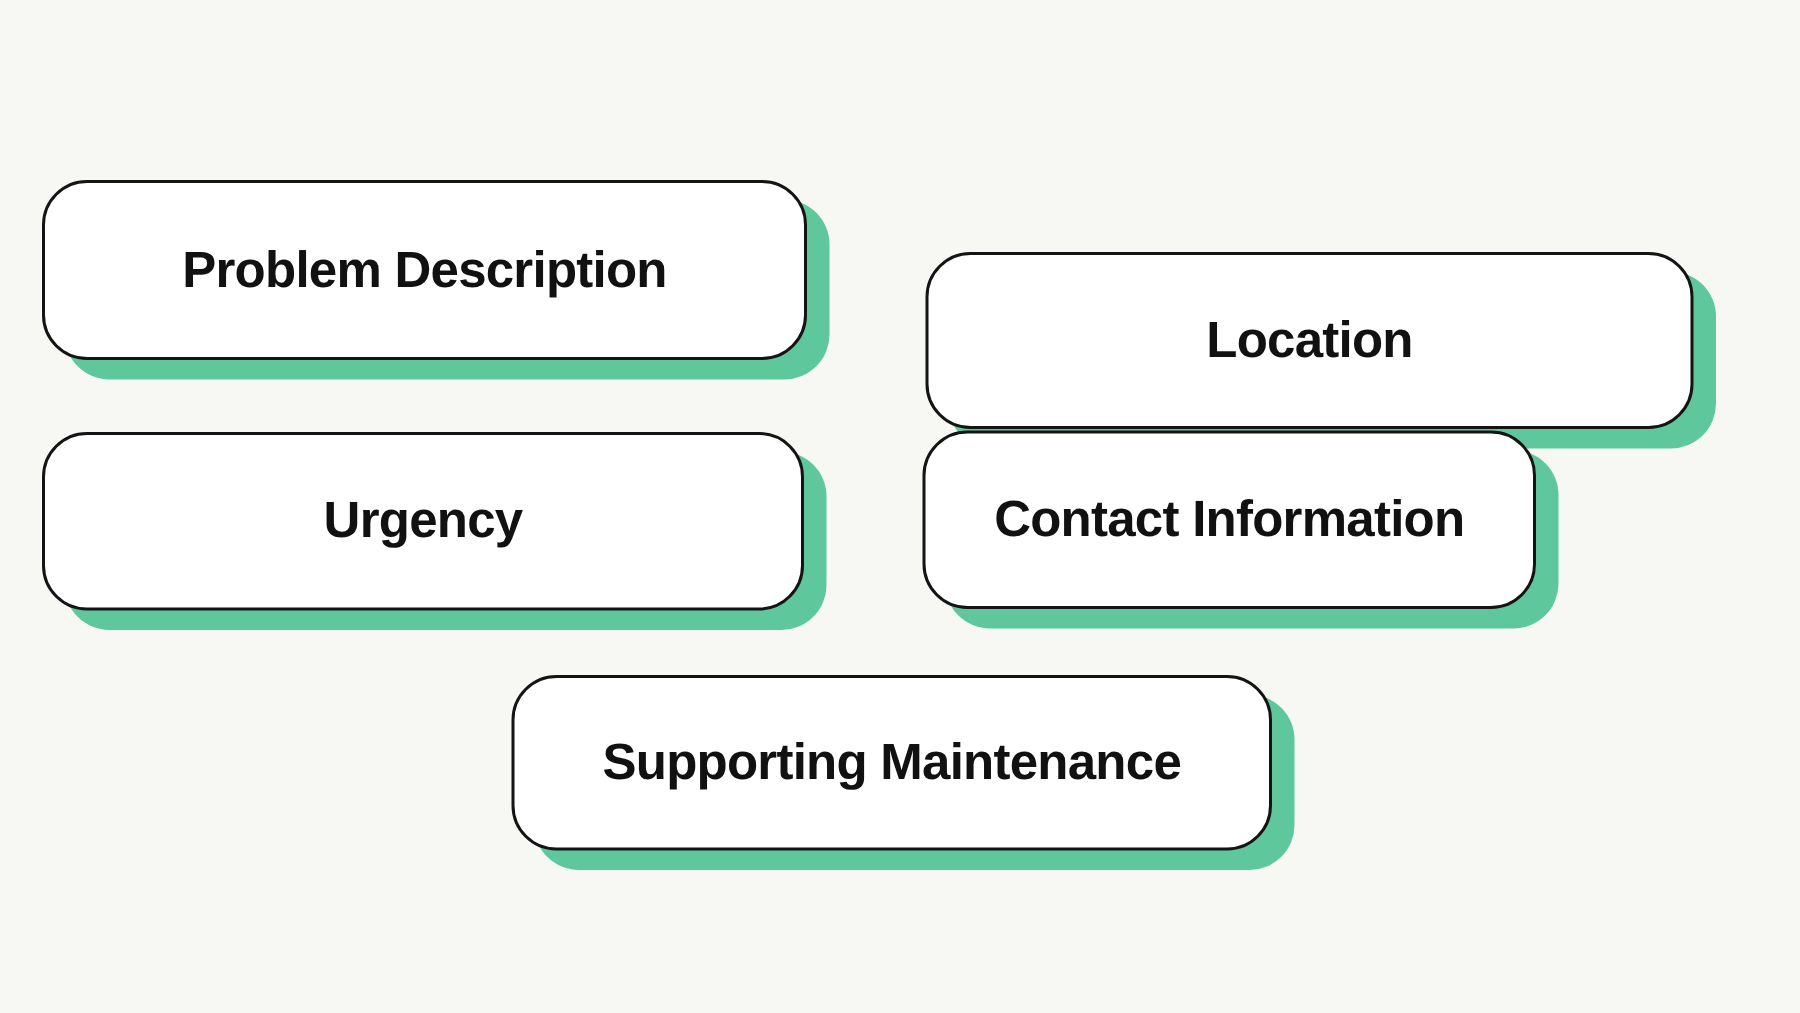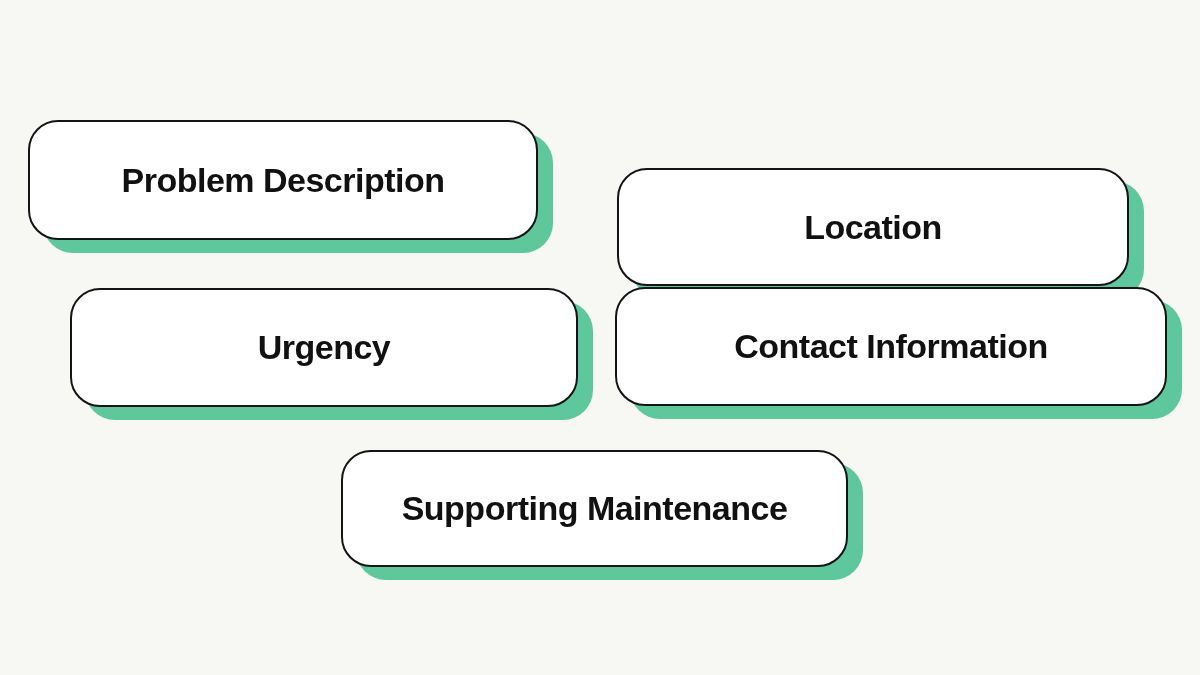--- a/index.html
+++ b/index.html
@@ -53,22 +53,22 @@
   }
   .card-label {
     color: #111111;
     font-weight: bold;
     font-size: 34px;
     letter-spacing: -0.5px;
     white-space: nowrap;
   }
   .card.c1 { left: 28px;  top: 120px; width: 510px; height: 120px; }
   .card.c2 { left: 617px; top: 127px; width: 512px; height: 118px; margin-top: 41px; }
-  .card.c3 { left: 28px;  top: 288px; width: 508px; height: 119px; margin-left: 42px; }
-  .card.c4 { left: 615px; top: 287px; width: 552px; height: 119px; }
+  .card.c3 { left: 28px;  top: 288px; width: 508px; height: 119px; }
+  .card.c4 { left: 615px; top: 287px; width: 409px; height: 119px; }
   .card.c5 { left: 341px; top: 450px; width: 507px; height: 117px; }
 </style>
 </head>
 <body>
 
 <div class="stage">
 
 
   <div class="card c1">
     <span class="card-label">Problem Description</span>

